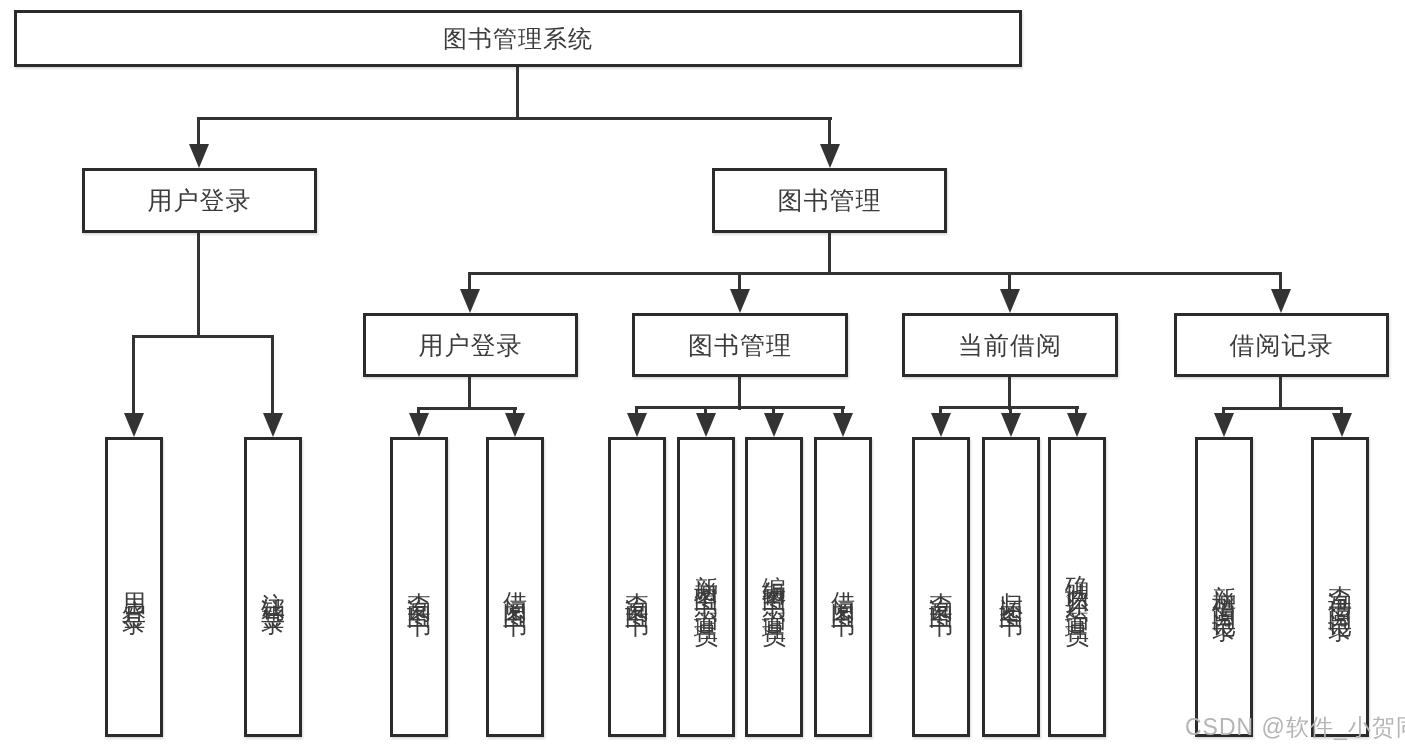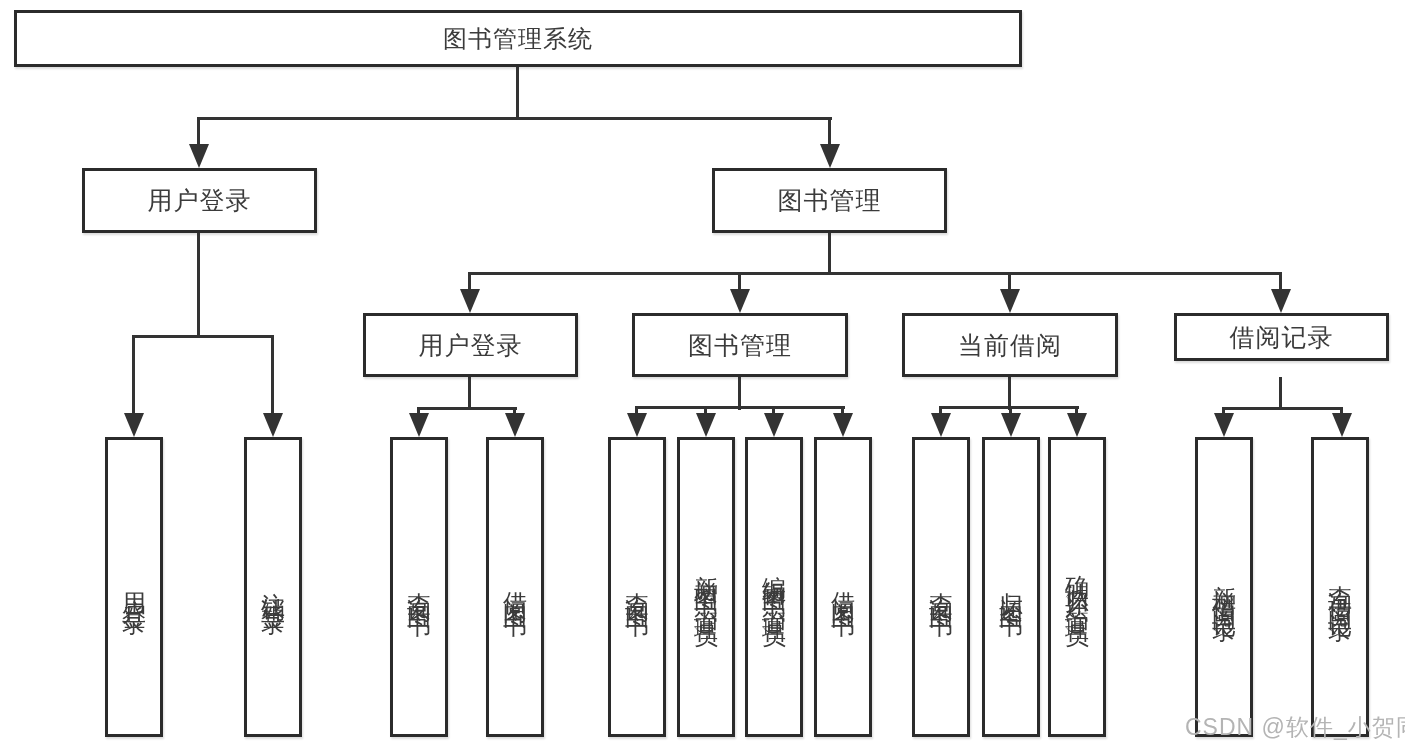--- a/index.html
+++ b/index.html
@@ -85,21 +85,21 @@
 
   <div class="node node-h" style="left:363px;top:313px;width:215px;height:64px;">
     <span>用户登录</span>
   </div>
   <div class="node node-h" style="left:632px;top:313px;width:216px;height:64px;">
     <span>图书管理</span>
   </div>
   <div class="node node-h" style="left:902px;top:313px;width:216px;height:64px;">
     <span>当前借阅</span>
   </div>
-  <div class="node node-h" style="left:1174px;top:313px;width:215px;height:48px;">
+  <div class="node node-h" style="left:1174px;top:313px;width:215px;height:64px;">
     <span>借阅记录</span>
   </div>
 
   <div class="vl" style="left:468px;top:377px;height:33px;"></div>
   <div class="hl" style="left:417px;top:407px;width:100px;"></div>
   <div class="vl" style="left:417px;top:407px;height:10px;"></div>
   <div class="arrow" style="left:409px;top:413px;"></div>
   <div class="vl" style="left:513px;top:407px;height:10px;"></div>
   <div class="arrow" style="left:505px;top:413px;"></div>
 

